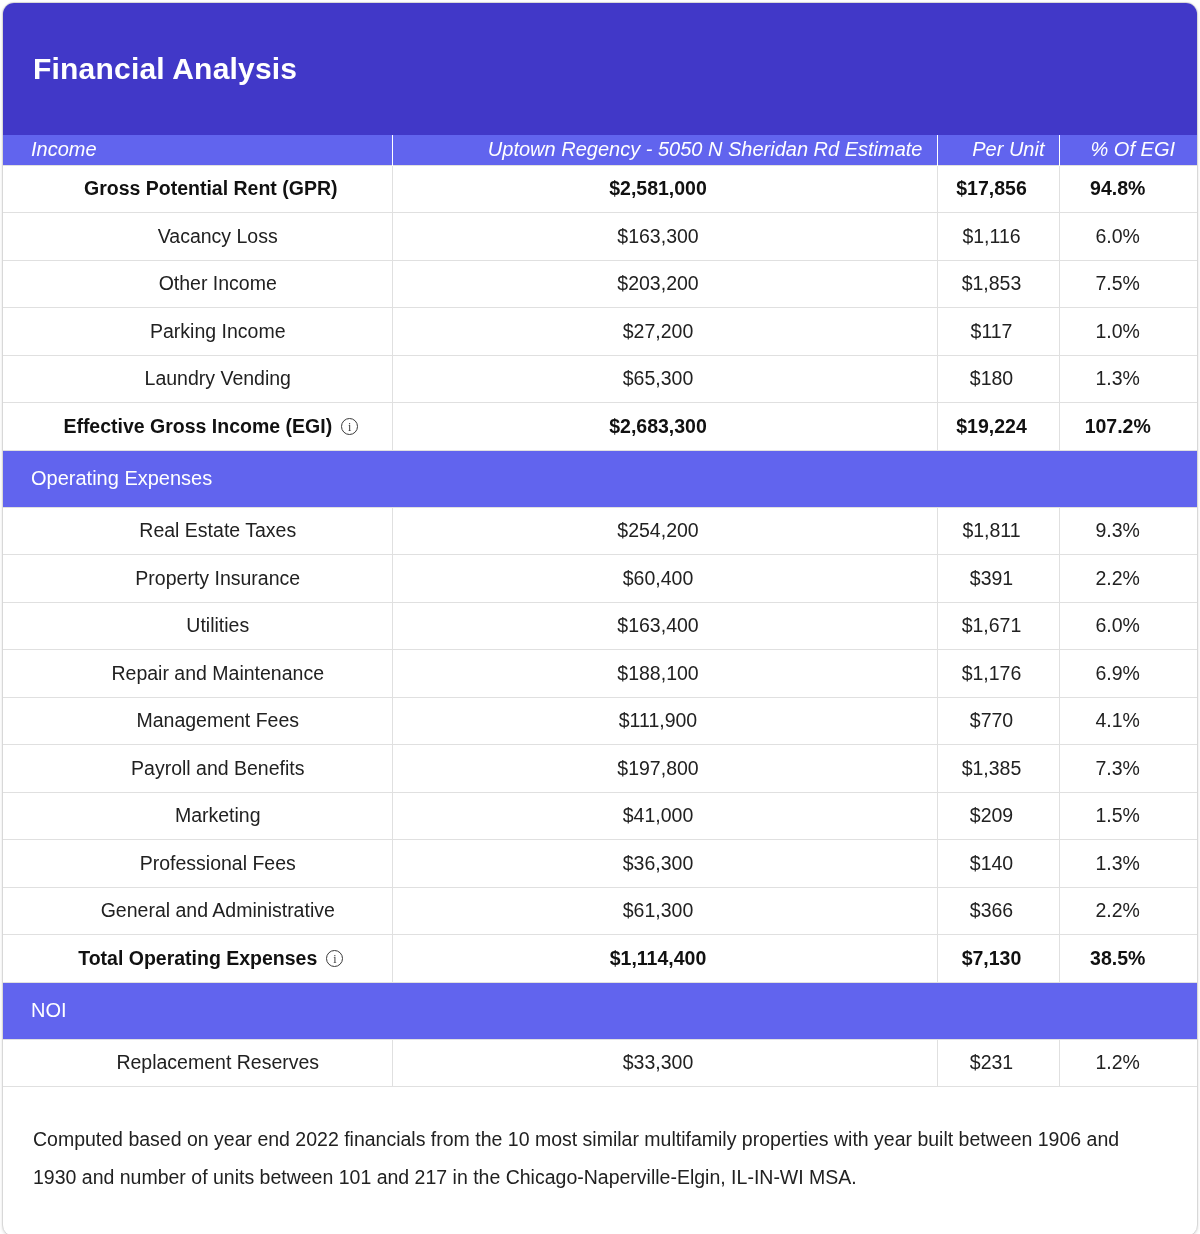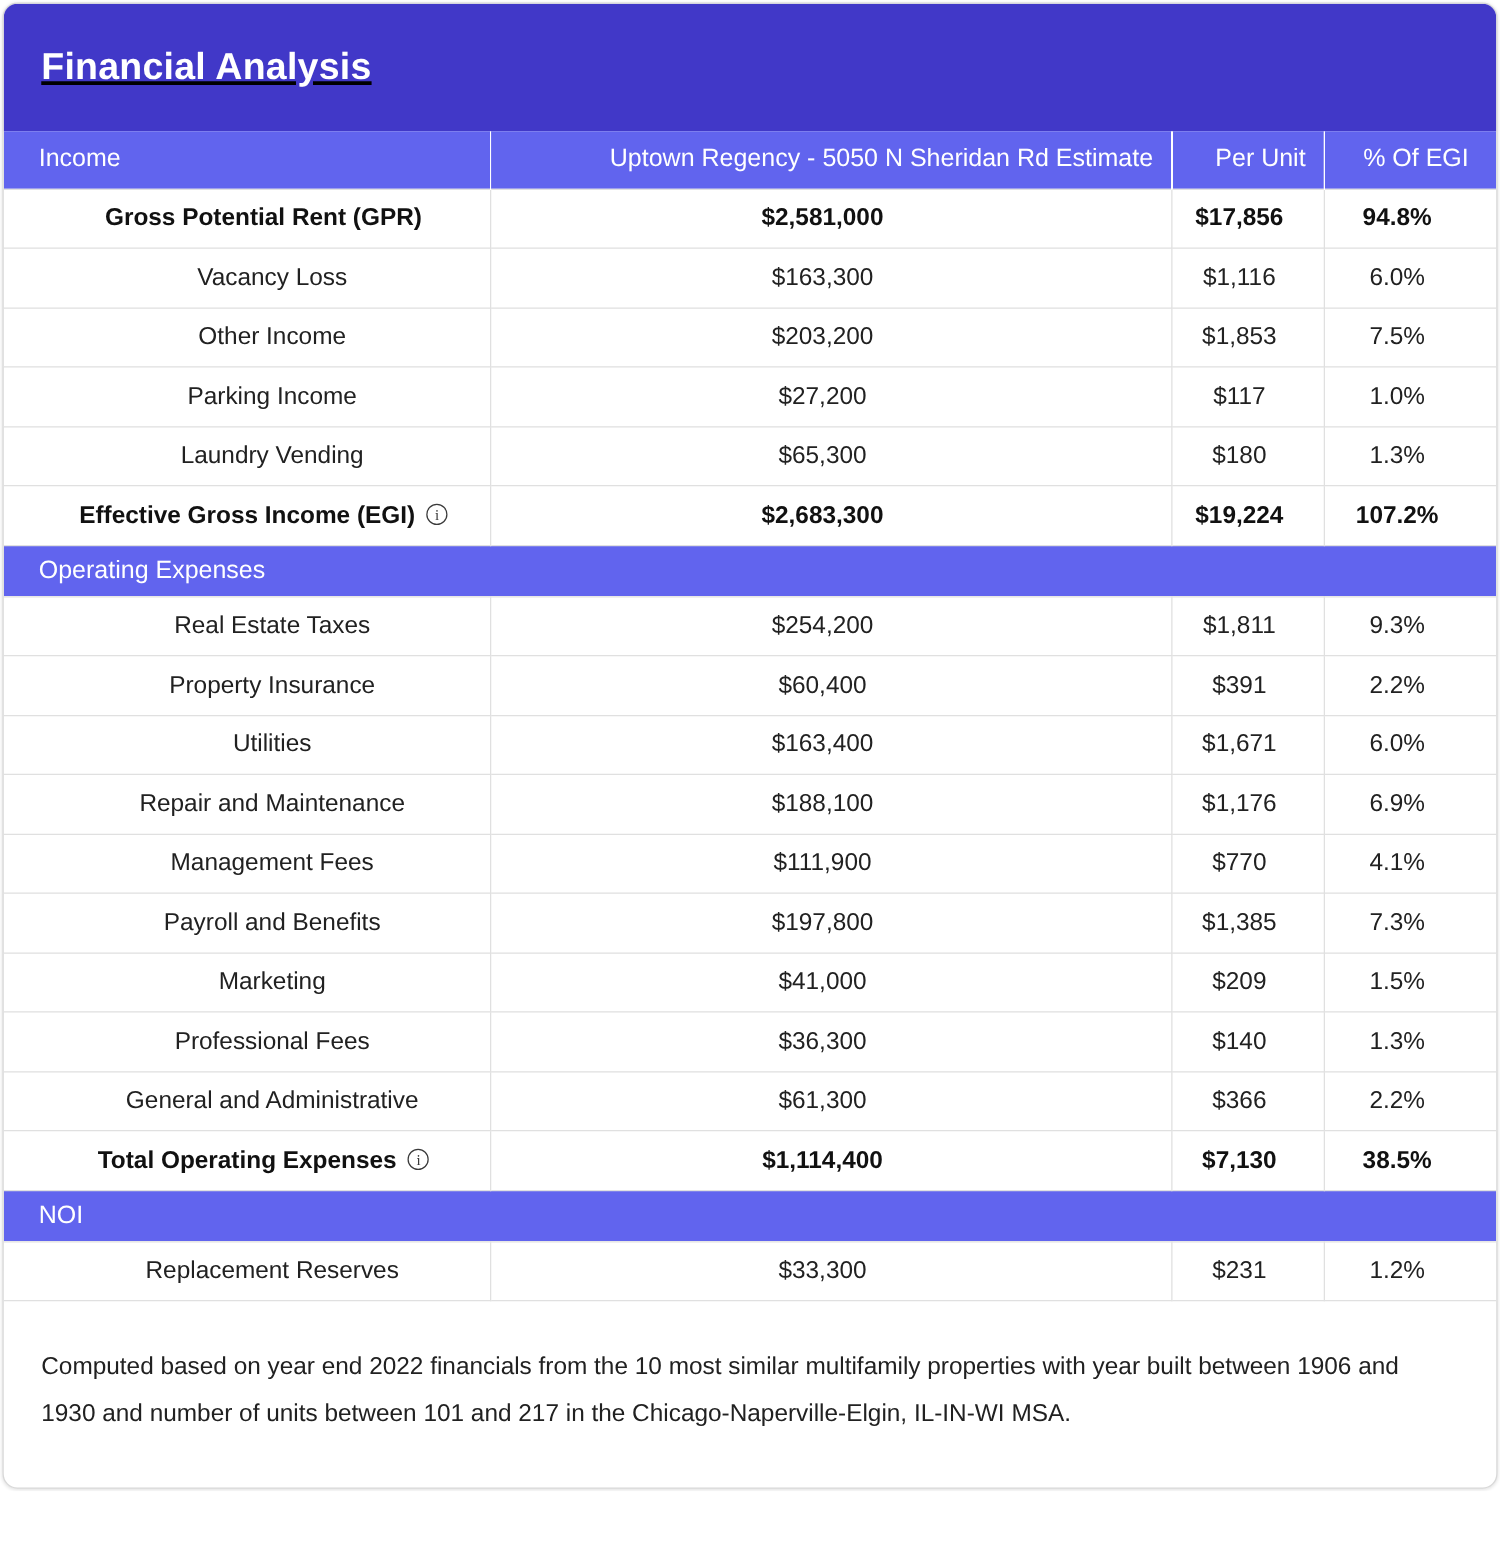--- a/index.html
+++ b/index.html
@@ -21,25 +21,24 @@
     width: 1196px;
     margin: 2px;
     background: #ffffff;
     border: 1px solid #d8d8d8;
     border-radius: 12px;
     overflow: hidden;
     box-shadow: 0 1px 3px rgba(0,0,0,0.12);
   }
   .card-header {
     background: var(--header-bg);
-    height: 102px;
+    height: 132px;
     display: flex;
     align-items: center;
     padding: 0 30px;
-    text-decoration: underline;
   }
   .card-title {
     color: var(--header-text);
     font-size: 30px;
     font-weight: 700;
     letter-spacing: 0.2px;
   }
   table {
     width: 100%;
     border-collapse: collapse;
@@ -47,23 +46,24 @@
   }
   col.c1 { width: 389px; }
   col.c2 { width: 545px; }
   col.c3 { width: 122px; }
   col.c4 { width: auto; }
   thead th {
     background: var(--band-bg);
     color: var(--header-text);
     font-weight: 400;
     font-size: 20px;
-    height: 46px;
+    height: 30px;
     white-space: nowrap;
     overflow: hidden;
+    font-style: italic;
   }
   thead th.col-income { text-align: left; padding-left: 28px; }
   thead th.col-num { text-align: right; padding-right: 14px; }
   thead th.col-pct { text-align: right; padding-right: 22px; }
   thead th + th { border-left: 1px solid rgba(255,255,255,0.35); }
   tbody td {
     border: 1px solid var(--border-color);
     height: 47.5px;
     font-size: 19.5px;
     color: var(--text-color);
@@ -73,21 +73,21 @@
   }
   tbody td:first-child { border-left: none; }
   tbody td:last-child { border-right: none; }
   tbody tr.section-row td {
     background: var(--band-bg);
     color: var(--header-text);
     font-size: 20px;
     padding-left: 28px;
     border-left: none;
     border-right: none;
-    height: 41px;
+    height: 57px;
   }
   td.label-cell { text-align: center; padding-left: 28px; }
   td.label-cell.indent { padding-left: 42px; }
   td.num-cell { text-align: center; padding-right: 14px; }
   td.num-cell.pct { padding-right: 22px; }
   tr.bold td { font-weight: 700; color: #111111; }
   .info-icon {
     display: inline-flex;
     align-items: center;
     justify-content: center;

